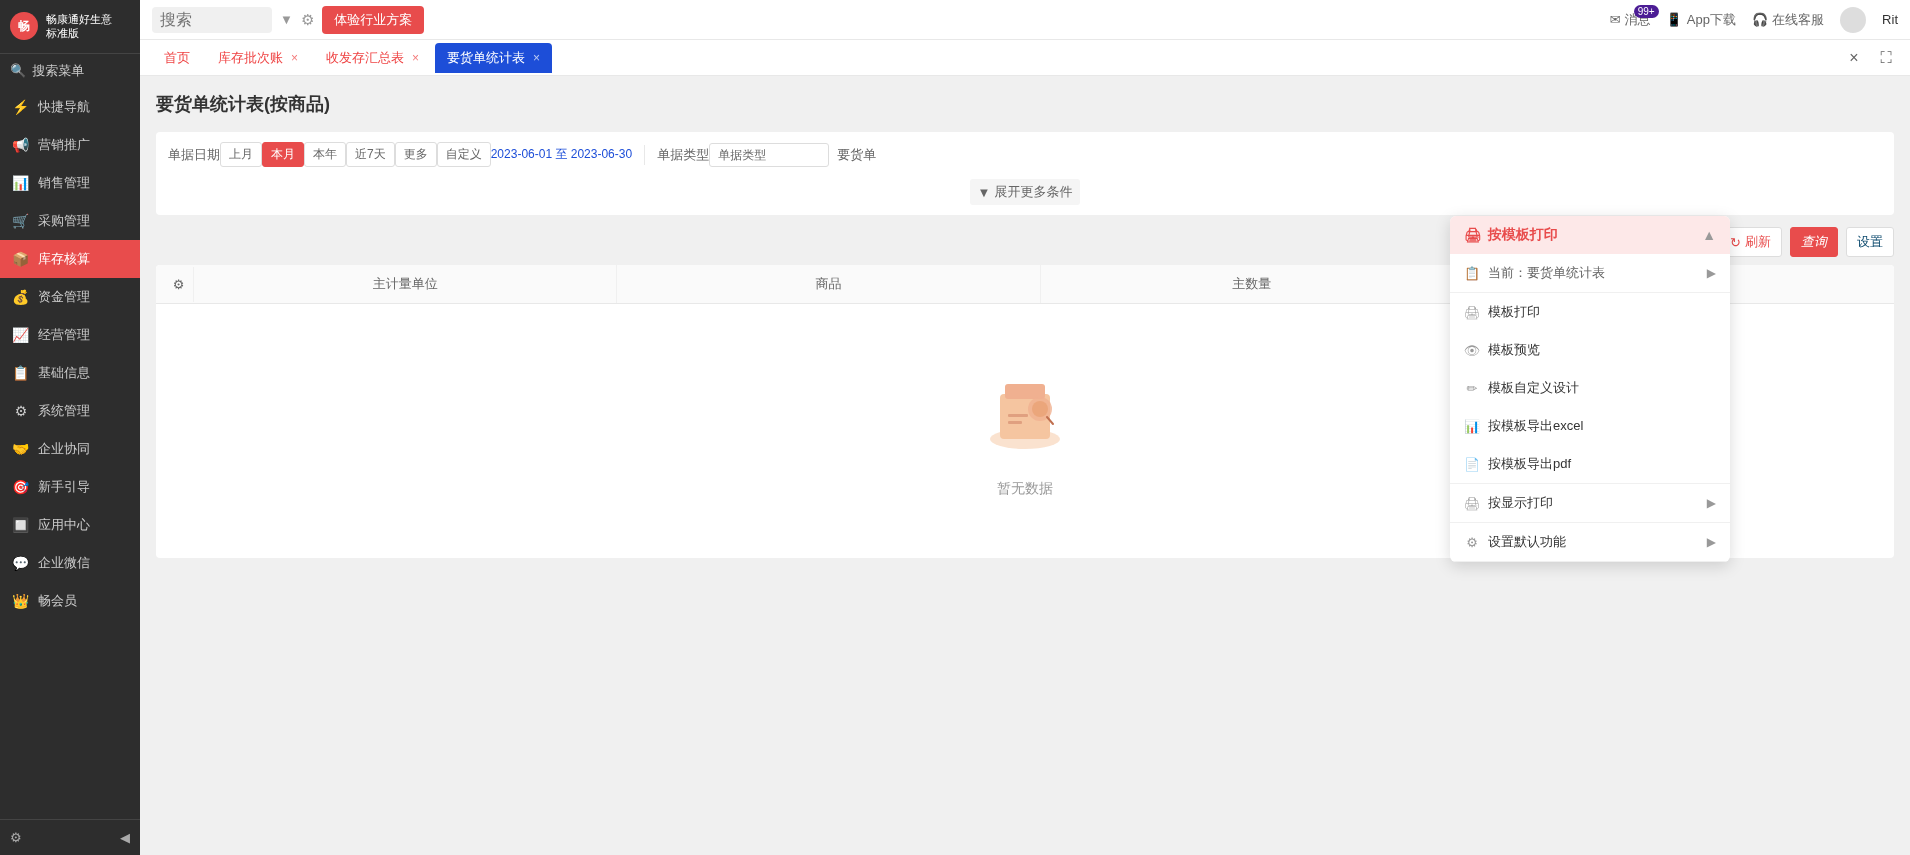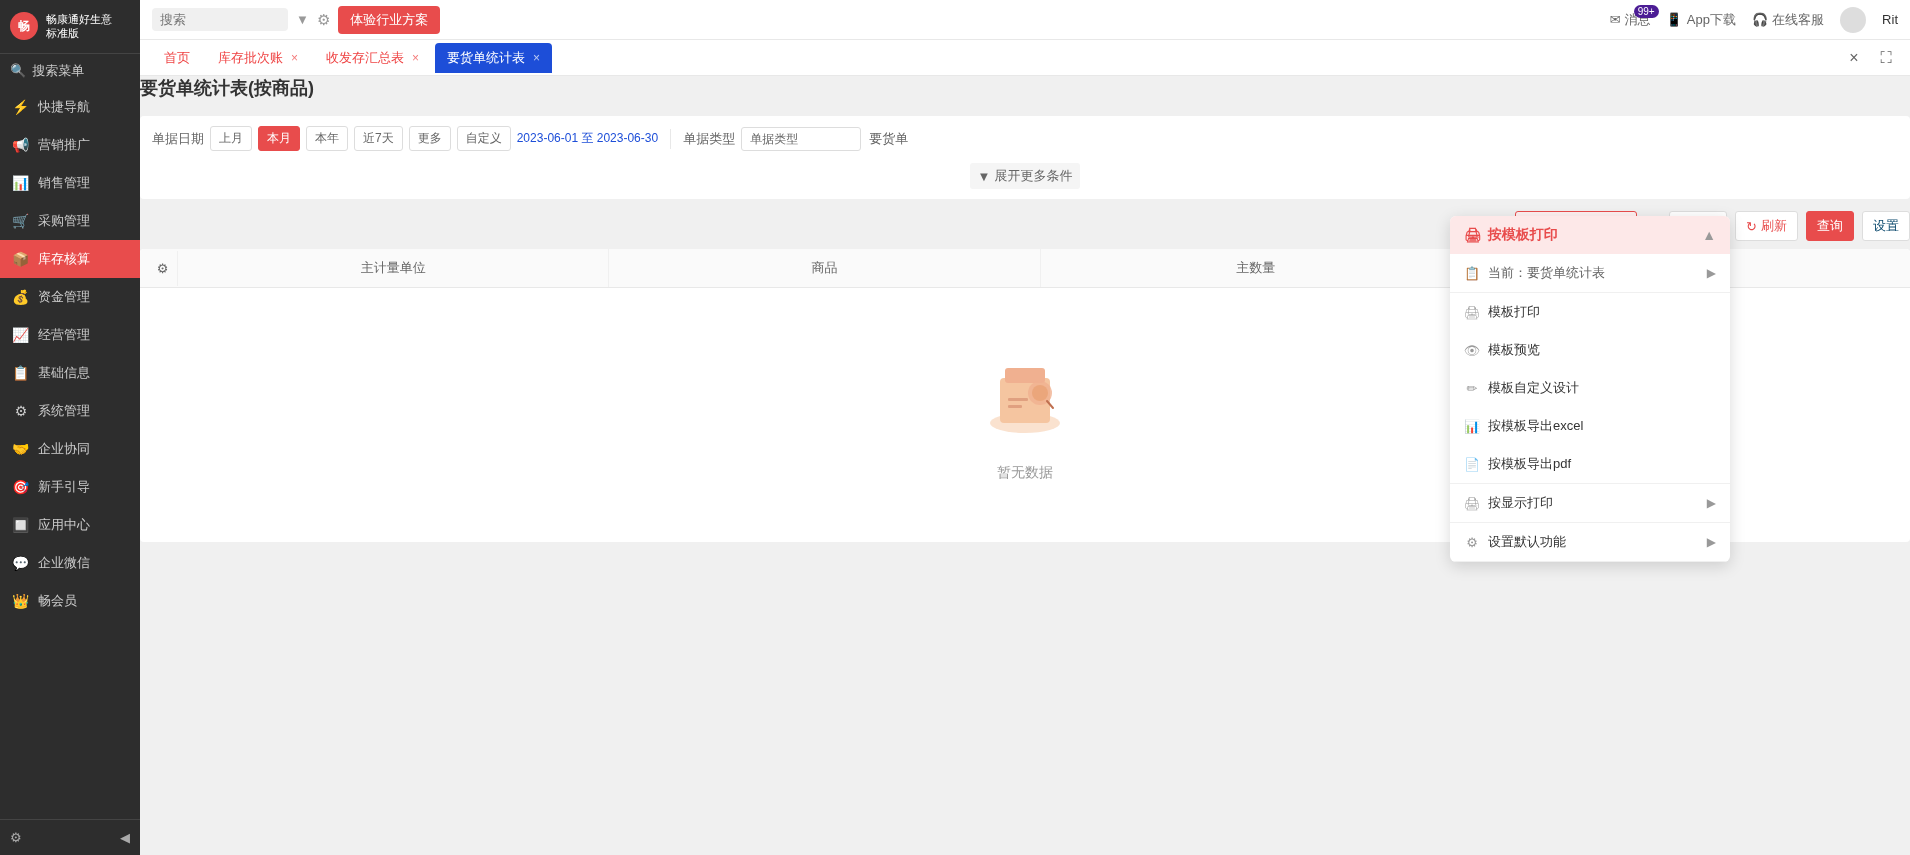--- a/index.html
+++ b/index.html
@@ -17,56 +17,56 @@
     .sidebar-item { display: flex; align-items: center; gap: 8px; padding: 10px 12px; cursor: pointer; color: #ccc; font-size: 13px; }
     .sidebar-item.active { background: #e84c4c; color: #fff; }
     .sidebar-item .icon { width: 18px; height: 18px; display: flex; align-items: center; justify-content: center; font-size: 14px; }
     .sidebar-footer { padding: 10px; display: flex; align-items: center; justify-content: space-between; border-top: 1px solid #444; }
 
     
     .main { flex: 1; display: flex; flex-direction: column; height: 855px; overflow: hidden; background: #f0f0f0; }
 
     
     .topbar { height: 40px; background: #fff; display: flex; align-items: center; padding: 0 12px; gap: 8px; border-bottom: 1px solid #e8e8e8; }
-    .topbar-search { background: #f0f0f0; border-radius: 4px; padding: 4px 8px; font-size: 13px; color: #999; width: 136px; border: none; cursor: pointer; }
+    .topbar-search { background: #f0f0f0; border-radius: 4px; padding: 4px 8px; font-size: 16px; color: #999; width: 120px; border: none; cursor: pointer; }
     .topbar-spacer { flex: 1; }
     .topbar-btn-industry { background: #e84c4c; color: #fff; border: none; border-radius: 4px; padding: 5px 12px; font-size: 13px; cursor: pointer; }
     .topbar-icons { display: flex; align-items: center; gap: 16px; color: #666; font-size: 13px; }
     .topbar-icon-item { display: flex; align-items: center; gap: 4px; cursor: pointer; position: relative; }
     .badge { background: #4c1d95; color: #fff; font-size: 10px; border-radius: 8px; padding: 1px 4px; position: absolute; top: -6px; right: -8px; }
     .topbar-avatar { width: 26px; height: 26px; background: #ddd; border-radius: 50%; }
     .topbar-username { color: #333; font-size: 13px; }
 
     
     .tabbar { height: 36px; background: #fff; display: flex; align-items: center; padding: 0 12px; border-bottom: 1px solid #e8e8e8; gap: 4px; }
     .tab { display: flex; align-items: center; gap: 4px; padding: 6px 12px; cursor: pointer; color: #ef4444; font-size: 13px; border-radius: 4px 4px 0 0; position: relative; }
     .tab.active { background: #1d4ed8; color: #fff; }
     .tab .close { margin-left: 4px; font-size: 12px; cursor: pointer; color: inherit; opacity: 0.7; }
     .tabbar-actions { margin-left: auto; display: flex; gap: 8px; align-items: center; }
     .tabbar-action-btn { background: none; border: none; cursor: pointer; font-size: 16px; color: #666; width: 24px; height: 24px; display: flex; align-items: center; justify-content: center; }
 
     
-    .page-content { flex: 1; padding: 0; overflow: auto; position: relative; }
+    .page-content { flex: 1; padding: 16px; overflow: auto; position: relative; }
     .page-title { font-size: 18px; font-weight: bold; color: #333; margin-bottom: 16px; }
 
     
     .filter-bar { background: #fff; border-radius: 4px; padding: 10px 12px; margin-bottom: 12px; display: flex; align-items: center; gap: 8px; flex-wrap: wrap; }
-    .filter-section { display: flex; align-items: center; gap: 6px; }
+    .filter-section { display: flex; align-items: center; }
     .filter-label { color: #666; font-size: 13px; white-space: nowrap; }
     .date-btn { padding: 3px 8px; border: 1px solid #ddd; border-radius: 3px; background: #fff; cursor: pointer; font-size: 12px; color: #666; }
     .date-btn.active { background: #e84c4c; color: #fff; border-color: #e84c4c; }
     .date-range-text { color: #1d4ed8; font-size: 12px; }
     .filter-select { border: 1px solid #ddd; border-radius: 3px; padding: 4px 24px 4px 8px; font-size: 12px; color: #666; background: #fff; cursor: pointer; appearance: none; min-width: 120px; }
     .filter-divider { width: 1px; height: 20px; background: #e8e8e8; margin: 0 4px; }
     .expand-more-btn { display: flex; align-items: center; gap: 4px; color: #666; font-size: 13px; cursor: pointer; padding: 4px 8px; background: #f5f5f5; border-radius: 3px; margin: 0 auto; }
 
     
     .table-toolbar { display: flex; align-items: center; justify-content: flex-end; gap: 8px; margin-bottom: 8px; }
     .toolbar-btn { display: flex; align-items: center; gap: 4px; padding: 5px 10px; border: 1px solid #ddd; border-radius: 3px; background: #fff; cursor: pointer; font-size: 13px; color: #0c4a6e; }
-    .toolbar-btn.primary { background: #e84c4c; color: #fff; border-color: #e84c4c; }
+    .toolbar-btn.primary { background: #e84c4c; color: #fff; border-color: #e84c4c; font-style: italic; }
     .toolbar-btn.settings { border: 1px solid #ddd; }
 
     
     .table-container { background: #fff; border-radius: 4px; overflow: hidden; }
     .table-header { display: flex; align-items: center; background: #fafafa; border-bottom: 1px solid #e8e8e8; padding: 0 8px; }
     .table-header-cell { padding: 10px 8px; font-size: 13px; color: #666; flex: 1; text-align: center; border-right: 1px solid #f0f0f0; }
     .table-header-cell:first-child { max-width: 40px; flex: none; }
     .table-header-cell:last-child { border-right: none; }
     .settings-icon { width: 30px; display: flex; align-items: center; justify-content: center; }
 

